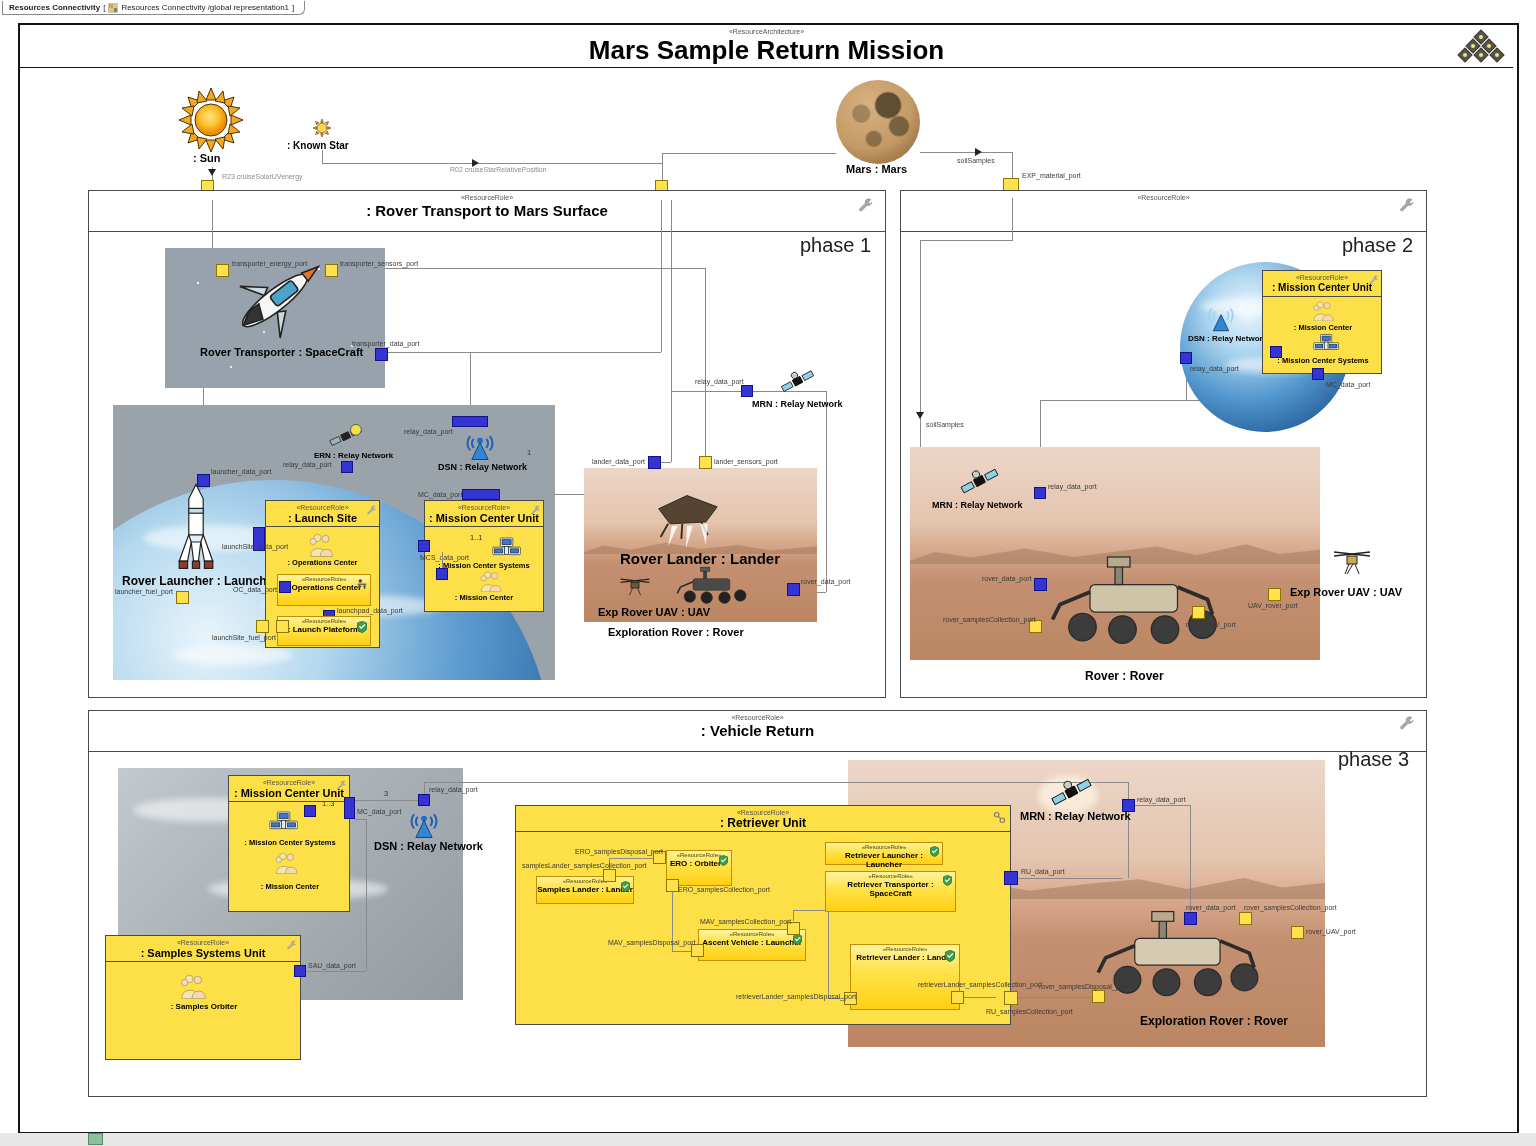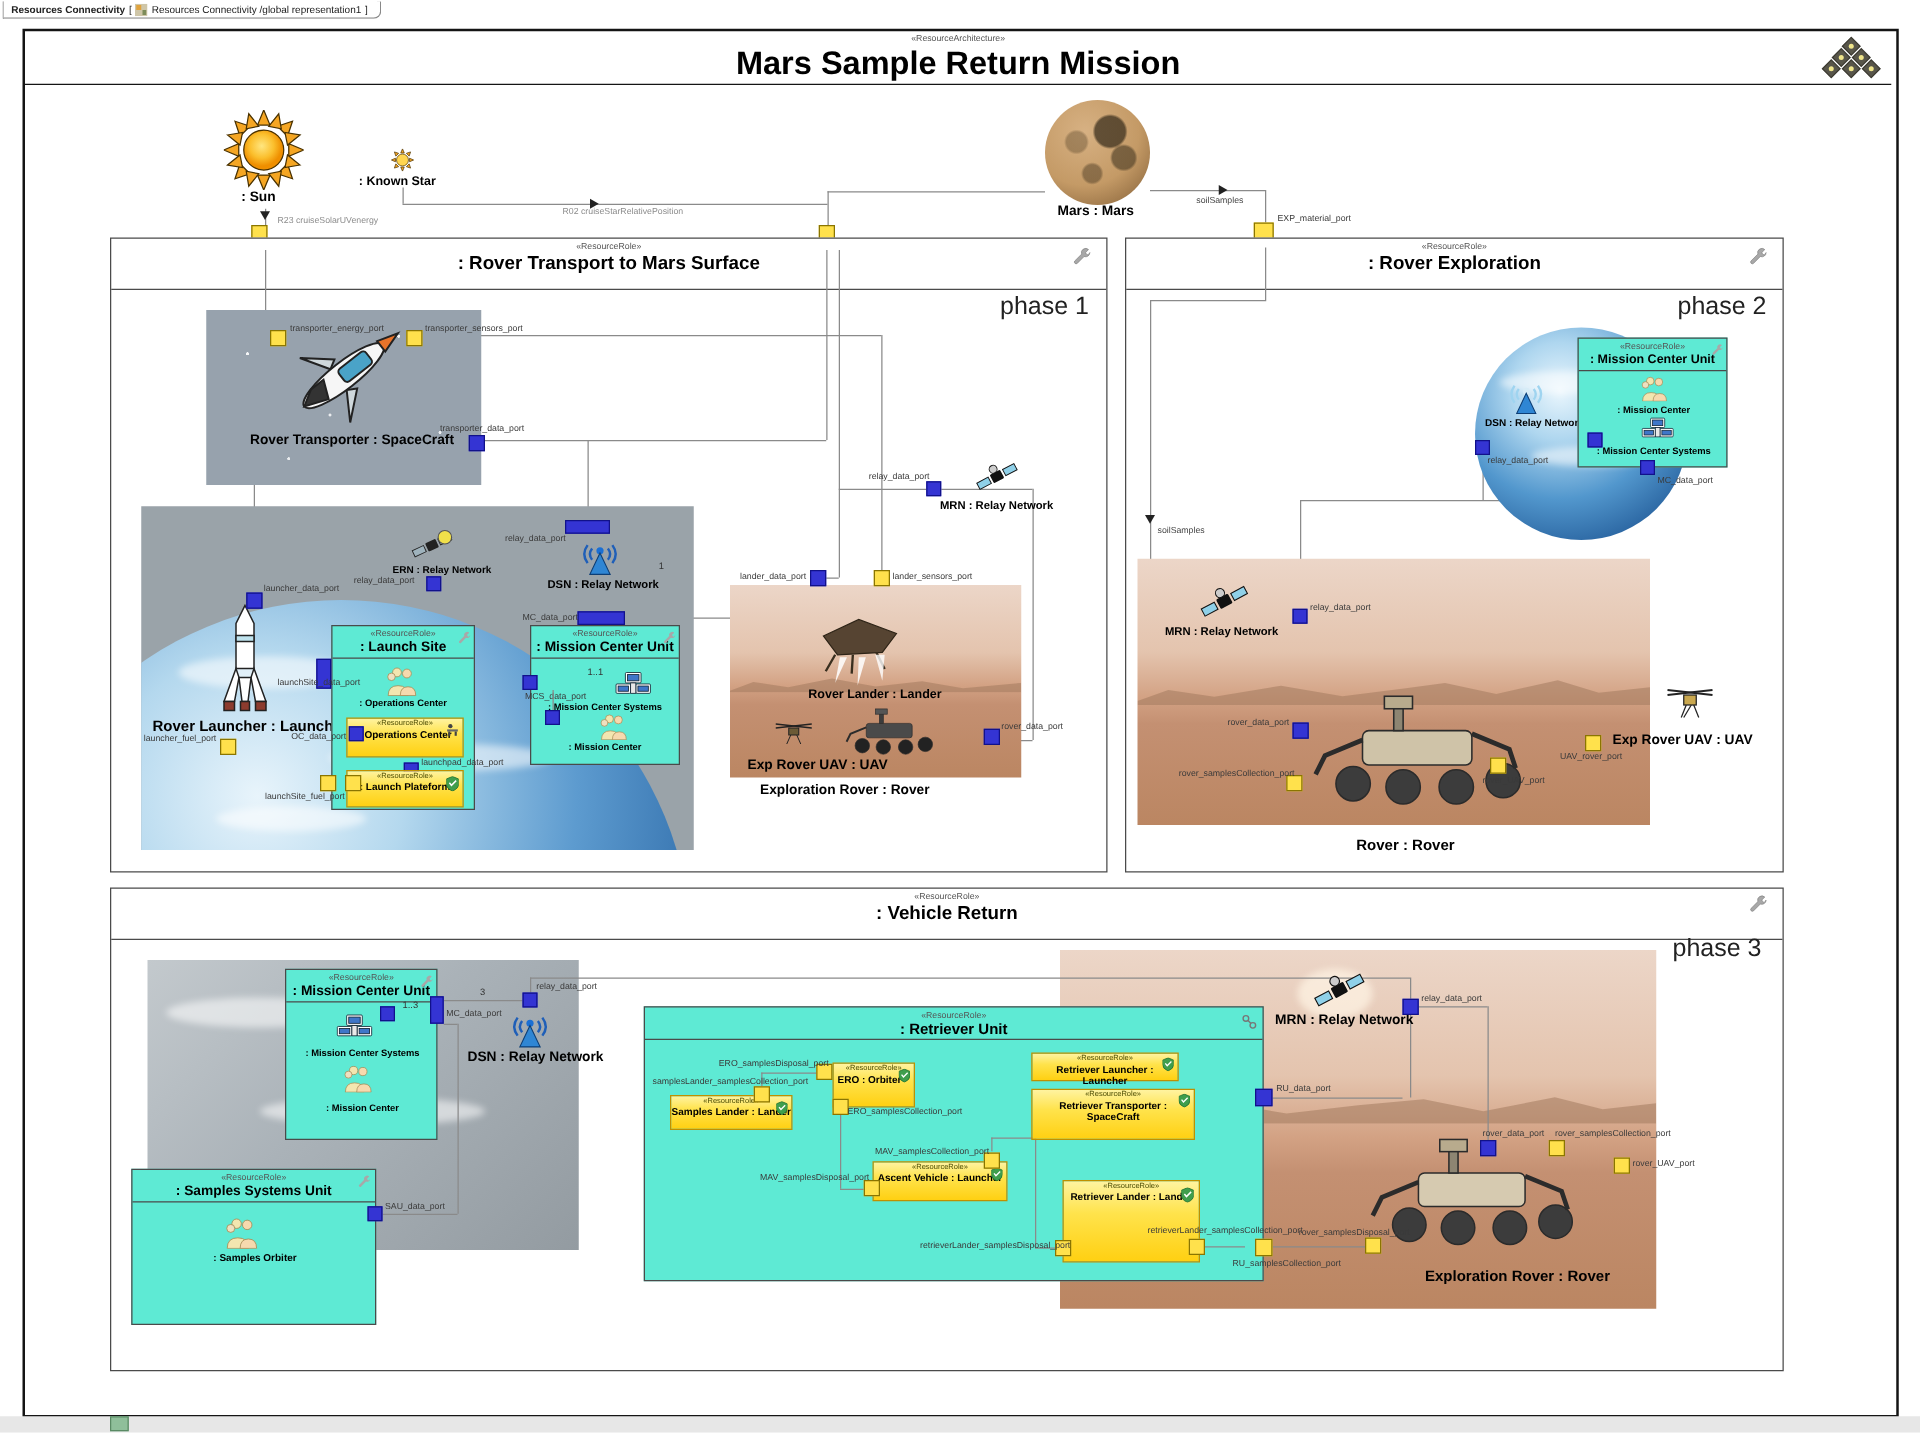--- a/index.html
+++ b/index.html
@@ -17,21 +17,21 @@
   .xl{position:absolute;font-size:7px;color:#8c8c8c;white-space:nowrap;}
   .mult{position:absolute;font-size:7.5px;color:#333;white-space:nowrap;}
   .arr-r{position:absolute;width:0;height:0;border-left:7px solid #222;border-top:4px solid transparent;border-bottom:4px solid transparent;}
   .arr-d{position:absolute;width:0;height:0;border-top:7px solid #222;border-left:4px solid transparent;border-right:4px solid transparent;}
   
   .phase{position:absolute;border:1px solid #4a4a4a;background:#fff;}
   .phead{position:absolute;left:0;top:0;right:0;height:40px;border-bottom:1px solid #4a4a4a;text-align:center;}
   .stereo{font-size:7px;color:#555;line-height:9px;display:block;margin-top:2px;}
   .ptitle{font-size:15px;font-weight:bold;color:#000;line-height:18px;}
   .phaselbl{position:absolute;font-size:20px;color:#222;}
-  .node{position:absolute;border:1px solid #4a4a4a;background:#5eead4;box-sizing:border-box;}
+  .node{position:absolute;border:1px solid #4a4a4a;background:#fde047;box-sizing:border-box;}
   .nhead{position:relative;border-bottom:1px solid #4a4a4a;text-align:center;padding-bottom:2px;}
   .ntitle{font-size:11px;font-weight:bold;color:#000;line-height:12px;}
   .yellow{position:absolute;background:linear-gradient(180deg,#fff3a0 0%,#ffe34c 40%,#ffd012 100%);border:1px solid #c09000;box-sizing:border-box;text-align:center;}
   .ystereo{font-size:6px;color:#4a4a00;display:block;line-height:7px;margin-top:1px;}
   .ytitle{font-size:8px;font-weight:bold;color:#000;line-height:9px;}
   .img{position:absolute;}
   .space{background:#97a2ad;background-image:
     radial-gradient(circle at 15% 25%,rgba(255,255,255,.9) 0 1px,transparent 1.4px),
     radial-gradient(circle at 70% 15%,rgba(255,255,255,.9) 0 1px,transparent 1.4px),
     radial-gradient(circle at 45% 60%,rgba(255,255,255,.8) 0 1px,transparent 1.4px),
@@ -376,21 +376,21 @@
 
   <div class="img marsimg" style="left:584px;top:468px;width:233px;height:154px;">
     <div class="ridge" style="left:0;top:72px;width:233px;height:14px;clip-path:polygon(0 90%,8% 40%,20% 70%,35% 20%,50% 65%,66% 35%,80% 75%,100% 45%,100% 100%,0 100%);"></div>
     <svg style="position:absolute;left:55px;top:20px;" width="96" height="66" viewBox="0 0 100 70">
       <path d="M20 22 L50 8 L82 20 L70 36 L32 38 Z" fill="#564432" stroke="#2e2417"></path>
       <path d="M30 38 L22 52 M45 38 L44 54 M65 36 L72 50" stroke="#3a2f1f" stroke-width="2"></path>
       <path d="M34 40 L30 62 L40 40 Z" fill="#fff" opacity=".85"></path>
         <path d="M50 40 L49 64 L56 40 Z" fill="#fff" opacity=".85"></path>
         <path d="M64 38 L70 60 L72 38 Z" fill="#fff" opacity=".8"></path>
     </svg>
-    <div class="cap" style="left:16px;top:82px;width:200px;text-align:center;font-size:10px;">Rover Lander : Lander</div>
+    <div class="cap" style="left:16px;top:82px;width:200px;text-align:center;font-size:15px;">Rover Lander : Lander</div>
     <svg style="position:absolute;left:88px;top:96px;" width="84" height="42" viewBox="0 0 160 80">
       <g stroke="#2b2b2b">
           <rect x="40" y="28" width="70" height="22" rx="4" fill="#4a4a4a"></rect>
           <path d="M40 34 L16 44 L10 56" fill="none" stroke-width="3"></path>
           <rect x="60" y="10" width="6" height="18" fill="#3c3c3c"></rect>
           <rect x="54" y="6" width="18" height="8" fill="#555"></rect>
           <circle cx="34" cy="62" r="11" fill="#222"></circle>
           <circle cx="66" cy="64" r="11" fill="#222"></circle>
           <circle cx="100" cy="64" r="11" fill="#222"></circle>
           <circle cx="130" cy="60" r="11" fill="#222"></circle>
@@ -411,21 +411,20 @@
   <div class="pl" style="left:592px;top:458px;">lander_data_port</div>
   <div class="py" style="left:699px;top:456px;width:13px;height:13px;"></div>
   <div class="pl" style="left:714px;top:458px;">lander_sensors_port</div>
   <div class="pb" style="left:787px;top:583px;width:13px;height:13px;"></div>
   <div class="pl" style="left:801px;top:578px;">rover_data_port</div>
   <div class="cap" style="left:608px;top:626px;font-size:11px;">Exploration Rover : Rover</div>
 
   <div class="phase" style="left:900px;top:190px;width:525px;height:506px;">
     <div class="phead">
       <span class="stereo">«ResourceRole»</span>
-      <div class="ptitle">: Rover Exploration</div>
     </div>
   </div>
   <svg class="wrench" style="left:1399px;top:198px;" viewBox="0 0 16 16">
       <path d="M14.8 4.3a3.6 3.6 0 0 1-4.9 3.4L4 13.6a1.5 1.5 0 0 1-2.1-2.1l5.9-5.9a3.6 3.6 0 0 1 5.9-3.8L11.2 4.2l.6 1.5 1.5.6 1.5-2z" fill="#a8a8a8" stroke="#777" stroke-width=".5"></path>
     </svg>
   <div class="phaselbl" style="left:1342px;top:234px;">phase 2</div>
 
   <div class="w" style="left:1012px;top:198px;width:1px;height:42px;"></div>
   <div class="w" style="left:920px;top:240px;width:93px;height:1px;"></div>
   <div class="w" style="left:920px;top:240px;width:1px;height:387px;"></div>

